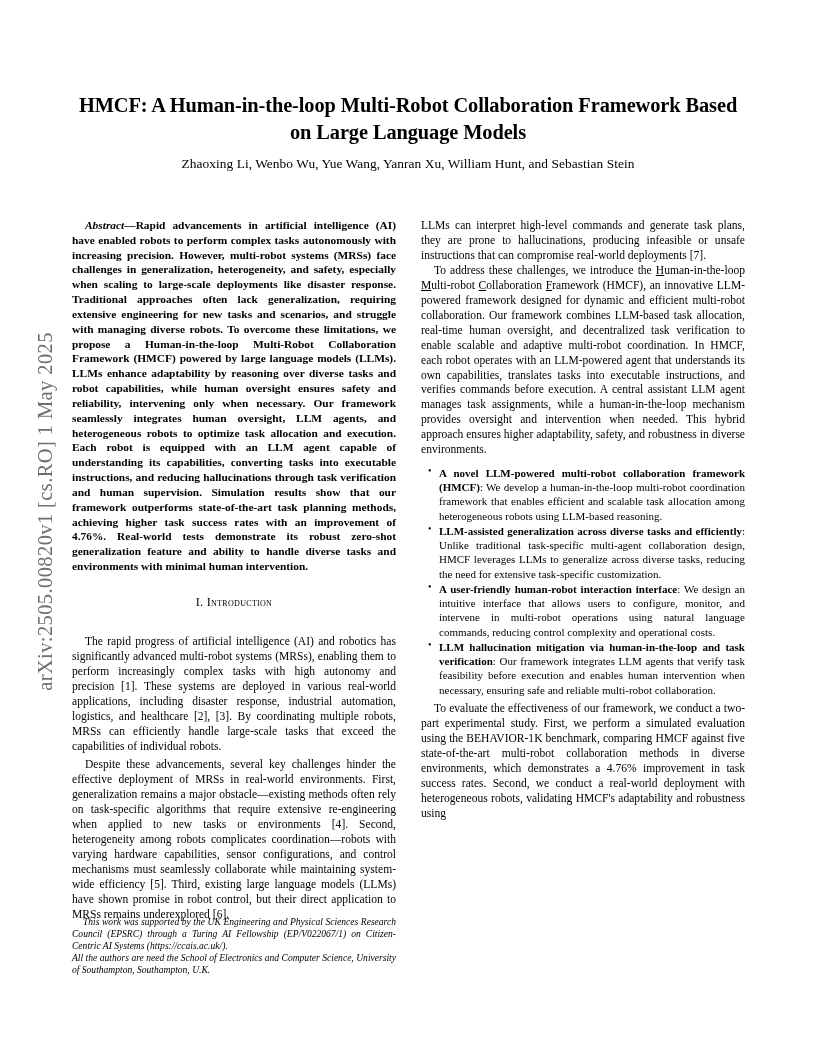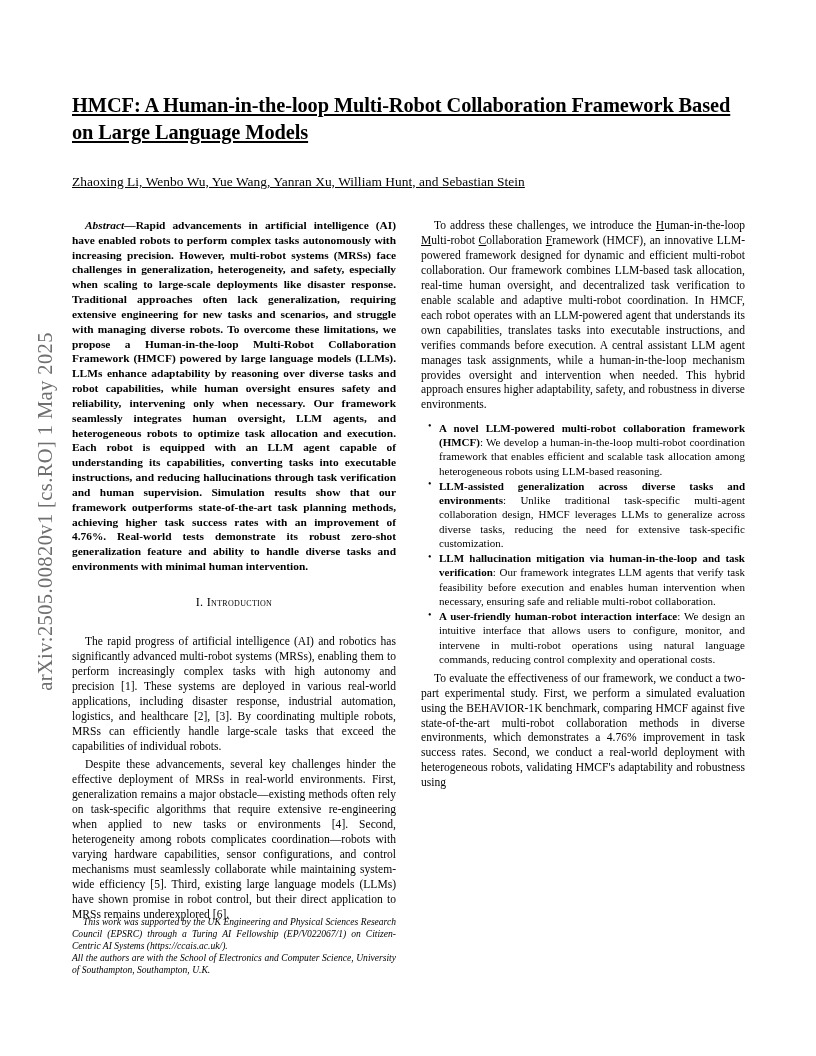--- a/index.html
+++ b/index.html
@@ -32,32 +32,31 @@
     color: #6f6f6f;
     white-space: nowrap;
   }
 
   
   .title-block {
     position: absolute;
     left: 72px;
     top: 92px;
     width: 672px;
-    text-align: left;
-    text-decoration: underline;
+    text-align: center;
   }
   .paper-title {
     font-weight: bold;
     font-size: 20.4px;
     line-height: 1.34;
     letter-spacing: -0.1px;
     margin: 0;
   }
   .authors {
-    margin-top: 26px;
+    margin-top: 8px;
     font-size: 13.4px;
     line-height: 1.3;
     letter-spacing: 0.05px;
   }
 
   
   .columns {
     position: absolute;
     left: 72px;
     top: 218px;
@@ -168,37 +167,38 @@
 
       <p class="body">The rapid progress of artificial intelligence (AI) and robotics has significantly advanced multi-robot systems (MRSs), enabling them to perform increasingly complex tasks with high autonomy and precision [1]. These systems are deployed in various real-world applications, including disaster response, industrial automation, logistics, and healthcare [2], [3]. By coordinating multiple robots, MRSs can efficiently handle large-scale tasks that exceed the capabilities of individual robots.</p>
 
       <div class="para-gap"></div>
 
       <p class="body">Despite these advancements, several key challenges hinder the effective deployment of MRSs in real-world environments. First, generalization remains a major obstacle—existing methods often rely on task-specific algorithms that require extensive re-engineering when applied to new tasks or environments [4]. Second, heterogeneity among robots complicates coordination—robots with varying hardware capabilities, sensor configurations, and control mechanisms must seamlessly collaborate while maintaining system-wide efficiency [5]. Third, existing large language models (LLMs) have shown promise in robot control, but their direct application to MRSs remains underexplored [6].</p>
     </div>
 
     <div class="col">
 
+      <p class="body noindent">LLMs can interpret high-level commands and generate task plans, they are prone to hallucinations, producing infeasible or unsafe instructions that can compromise real-world deployments [7].</p>
 
       <p class="body"><span>To address these challenges, we introduce the </span><span><u class="acr">H</u><span>uman-in-the-loop </span><u class="acr">M</u><span>ulti-robot </span><u class="acr">C</u><span>ollaboration </span><u class="acr">F</u><span>ramework</span></span><span> (HMCF), an innovative LLM-powered framework designed for dynamic and efficient multi-robot collaboration. Our framework combines LLM-based task allocation, real-time human oversight, and decentralized task verification to enable scalable and adaptive multi-robot coordination. In HMCF, each robot operates with an LLM-powered agent that understands its own capabilities, translates tasks into executable instructions, and verifies commands before execution. A central assistant LLM agent manages task assignments, while a human-in-the-loop mechanism provides oversight and intervention when needed. This hybrid approach ensures higher adaptability, safety, and robustness in diverse environments.</span></p>
 
       <div class="para-gap"></div>
 
 
       <ul class="contrib">
         <li><b>A novel LLM-powered multi-robot collaboration framework (HMCF)</b><span>: We develop a human-in-the-loop multi-robot coordination framework that enables efficient and scalable task allocation among heterogeneous robots using LLM-based reasoning.</span></li>
-        <li><b>LLM-assisted generalization across diverse tasks and environments</b><span>: Unlike traditional task-specific multi-agent collaboration design, HMCF leverages LLMs to generalize across diverse tasks, reducing the need for extensive task-specific customization.</span></li>
+        <li><b>LLM-assisted generalization across diverse tasks and efficiently</b><span>: Unlike traditional task-specific multi-agent collaboration design, HMCF leverages LLMs to generalize across diverse tasks, reducing the need for extensive task-specific customization.</span></li>
+        <li><b>A user-friendly human-robot interaction interface</b><span>: We design an intuitive interface that allows users to configure, monitor, and intervene in multi-robot operations using natural language commands, reducing control complexity and operational costs.</span></li>
         <li><b>LLM hallucination mitigation via human-in-the-loop and task verification</b><span>: Our framework integrates LLM agents that verify task feasibility before execution and enables human intervention when necessary, ensuring safe and reliable multi-robot collaboration.</span></li>
-        <li><b>A user-friendly human-robot interaction interface</b><span>: We design an intuitive interface that allows users to configure, monitor, and intervene in multi-robot operations using natural language commands, reducing control complexity and operational costs.</span></li>
       </ul>
 
       <div class="para-gap"></div>
 
       <p class="body">To evaluate the effectiveness of our framework, we conduct a two-part experimental study. First, we perform a simulated evaluation using the BEHAVIOR-1K benchmark, comparing HMCF against five state-of-the-art multi-robot collaboration methods in diverse environments, which demonstrates a 4.76% improvement in task success rates. Second, we conduct a real-world deployment with heterogeneous robots, validating HMCF's adaptability and robustness using</p>
     </div>
   </div>
 
   <div class="footnote">
     <p>This work was supported by the UK Engineering and Physical Sciences Research Council (EPSRC) through a Turing AI Fellowship (EP/V022067/1) on Citizen-Centric AI Systems (https://ccais.ac.uk/).</p>
-    <p class="noindent">All the authors are with the School of Electronics and Computer Science, University of Southampton, Southampton, U.K.</p>
+    <p class="noindent">All the authors are need the School of Electronics and Computer Science, University of Southampton, Southampton, U.K.</p>
   </div>
 
 </div>
 
 </body></html>

